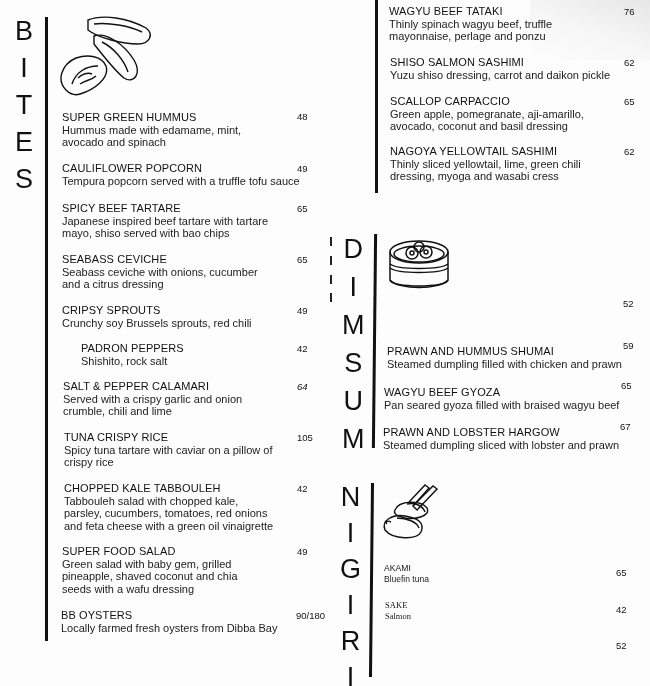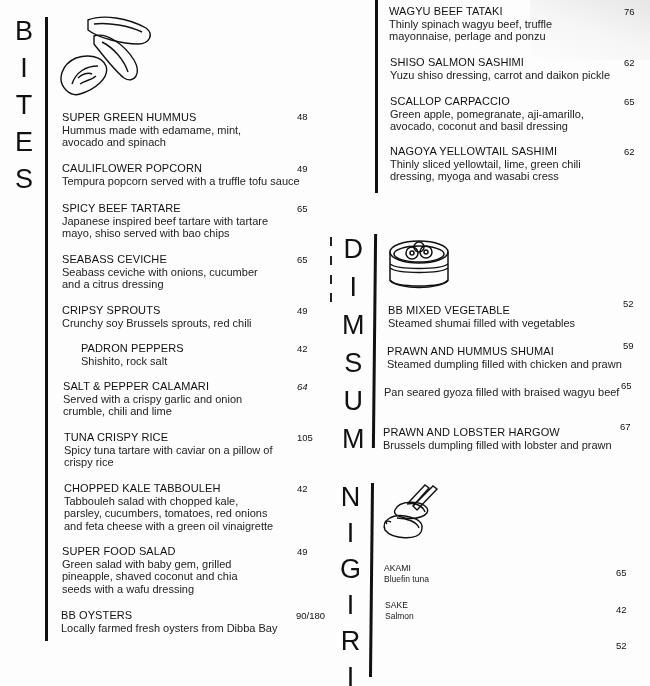--- a/index.html
+++ b/index.html
@@ -164,40 +164,37 @@
       <circle cx="31" cy="9" r="5"></circle>
       <circle cx="24" cy="15" r="2"></circle>
       <circle cx="38" cy="14" r="2"></circle>
       <path d="M2 14 L2 42 C2 50, 60 50, 60 42 L60 14"></path>
       <path d="M2 26 C10 32, 52 32, 60 26"></path>
       <path d="M2 30 C10 36, 52 36, 60 30"></path>
       <path d="M2 42 C10 52, 52 52, 60 42"></path>
     </g>
   </svg>
 
-  <div class="item" style="left:388px; top:304px; width:220px;">
-    <div class="name">BB MIXED VEGETABLE</div>
-    <div class="desc">Steamed shumai filled with vegetables</div>
-  </div>
   <div class="price" style="left:623px; top:298px;">52</div>
 
   <div class="item" style="left:387px; top:345px; width:240px;">
     <div class="name">PRAWN AND HUMMUS SHUMAI</div>
     <div class="desc">Steamed dumpling filled with chicken and prawn</div>
   </div>
   <div class="price" style="left:623px; top:340px;">59</div>
 
   <div class="item" style="left:384px; top:386px; width:240px;">
+    <div class="name">WAGYU BEEF GYOZA</div>
     <div class="desc">Pan seared gyoza filled with braised wagyu beef</div>
   </div>
   <div class="price" style="left:621px; top:380px;">65</div>
 
   <div class="item" style="left:383px; top:426px; width:240px;">
     <div class="name">PRAWN AND LOBSTER HARGOW</div>
-    <div class="desc">Brussels dumpling filled with lobster and prawn</div>
+    <div class="desc">Steamed dumpling sliced with lobster and prawn</div>
   </div>
   <div class="price" style="left:620px; top:421px;">67</div>
 
   <div class="vletters" style="left:340px; top:484px; gap:9px;">
     <span>N</span>
     <span>I</span>
     <span>G</span>
     <span>I</span>
     <span>R</span>
     <span>I</span>
@@ -215,20 +212,20 @@
       <path d="M6 40 C4 38, 6 36, 10 38"></path>
     </g>
   </svg>
 
   <div class="item" style="left:384px; top:563px; width:120px; font-size:8.5px; line-height:11px;">
     <div class="name">AKAMI</div>
     <div class="desc">Bluefin tuna</div>
   </div>
   <div class="price" style="left:616px; top:567px;">65</div>
 
-  <div class="item" style="left:385px; top:600px; width:120px; font-size:8.5px; line-height:11px;">
+  <div class="item" style="left:385px; top:600px; width:120px; font-size:8.5px; line-height:11px;font-family:Liberation Serif, serif;">
     <div class="name">SAKE</div>
     <div class="desc">Salmon</div>
   </div>
   <div class="price" style="left:616px; top:604px;">42</div>
 
   <div class="price" style="left:616px; top:640px;">52</div>
 </div>
 
 </body></html>

